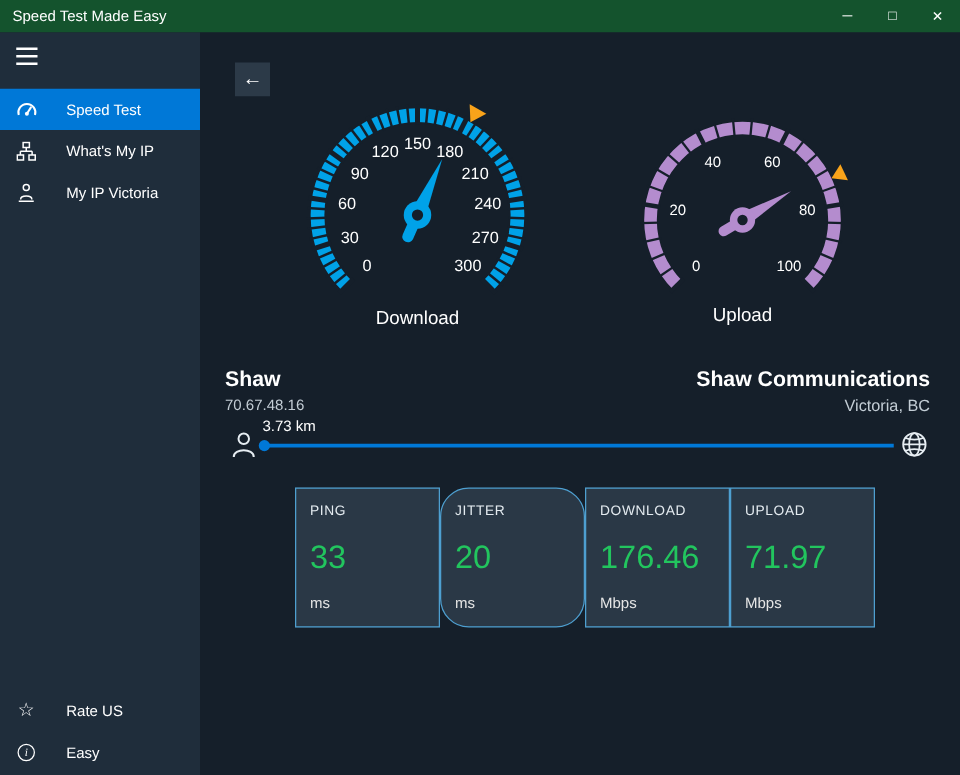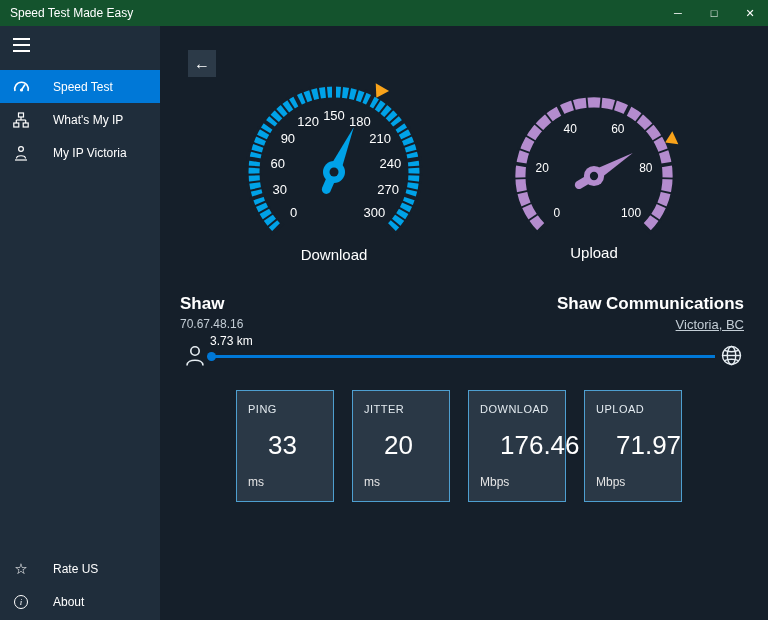--- a/index.html
+++ b/index.html
@@ -59,43 +59,43 @@
   .gauge-block { position: absolute; text-align: center; }
   .gauge-block.download { left: 74px; top: 46px; width: 200px; }
   .gauge-block.upload { left: 342px; top: 58px; width: 184px; }
   .gauge-svg { line-height: 0; }
   .gauge-label { font-size: 15px; color: #fff; margin-top: 2px; }
 
   .info-row { position: absolute; top: 268px; left: 20px; right: 24px; display: flex; justify-content: space-between; gap: 20px; }
   .isp-name, .server-name { font-size: 17px; font-weight: bold; color: #fff; }
   .isp-ip, .server-loc { font-size: 12px; color: #c3cdd5; margin-top: 3px; }
   .info-right { text-align: right; }
-  .server-loc { font-size: 13px; text-decoration: underline; }
+  .server-loc { font-size: 13px; }
 
   .distance-label {
     position: absolute; top: 308px; left: 50px; width: 505px;
     text-align: left; font-size: 12px; color: #fff;
   }
   .route-line { position: absolute; top: 329px; left: 50px; width: 505px; height: 3px; background: #0078d7; }
   .route-dot { position: absolute; top: 326px; left: 47px; width: 9px; height: 9px; border-radius: 50%; background: #0078d7; }
   .person-icon { position: absolute; left: 24px; top: 318px; }
   .globe-icon { position: absolute; left: 560px; top: 318px; }
 
   .stat-box {
-    position: absolute; top: 364px; width: 98px; height: 112px;
+    position: absolute; top: 364px; width: 116px; height: 112px;
     background: #2a3846; border: 1px solid #4e9fd0;
     display: flex; flex-direction: column; justify-content: space-between;
     padding: 12px 11px;
   }
   .stat-box.s0 { left: 76px; }
-  .stat-box.s1 { left: 192px; }
+  .stat-box.s1 { left: 192px; border-radius: 23px; }
   .stat-box.s2 { left: 308px; }
   .stat-box.s3 { left: 424px; }
   .stat-label { font-size: 11px; letter-spacing: 0.5px; color: #e4ebf0; }
-  .stat-value { font-size: 26px; font-weight: 300; color: #ffffff; margin-left: 20px; }
+  .stat-value { font-size: 26px; font-weight: 300; color: #22c55e; }
   .stat-unit { font-size: 12px; color: #e5e5e5; }
 </style>
 </head>
 <body>
 
 <div class="titlebar">
   <span>Speed Test Made Easy</span>
   <div class="win-controls">
     <button class="win-btn">─</button>
     <button class="win-btn">□</button>
@@ -151,21 +151,21 @@
     <div class="nav-item">
       <span class="nav-icon">
           <span class="star-glyph">☆</span>
         </span>
       <span>Rate US</span>
     </div>
     <div class="nav-item">
       <span class="nav-icon">
           <span class="info-glyph">i</span>
         </span>
-      <span>About</span>
+      <span>Easy</span>
     </div>
   </div>
 </div>
 
 <div class="main">
 
   <button class="back-btn">
     <span>←</span>
   </button>
 

